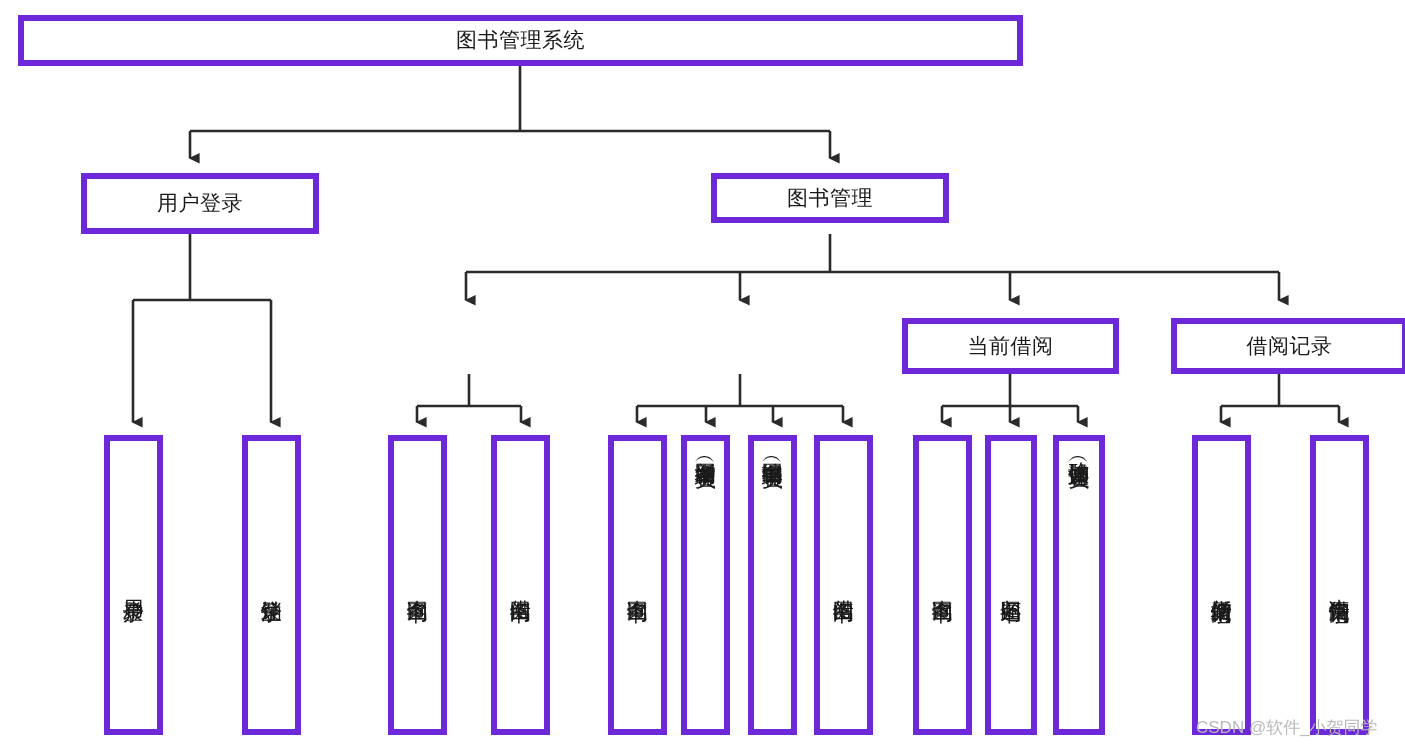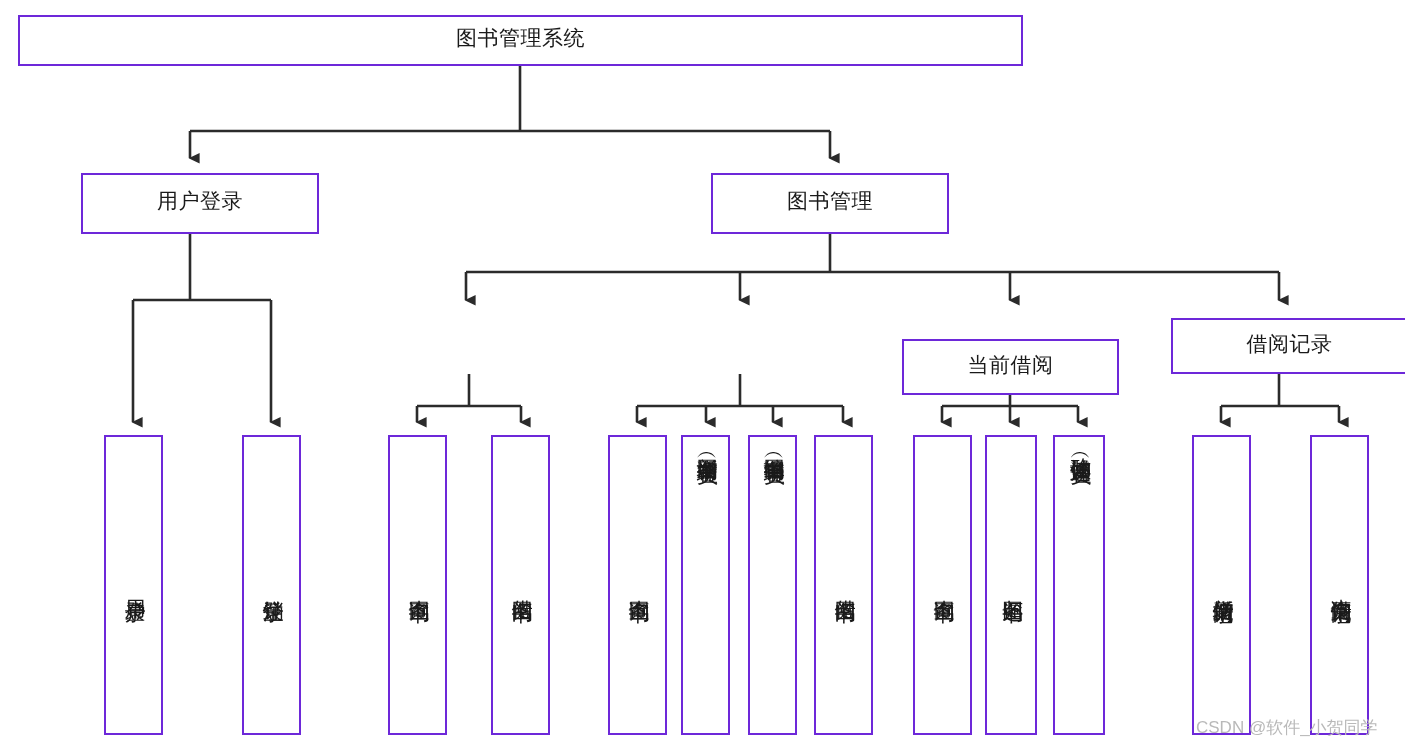--- a/index.html
+++ b/index.html
@@ -21,26 +21,25 @@
     position: absolute;
     left: 0;
     top: 0;
     width: 1405px;
     height: 747px;
   }
   .node {
     position: absolute;
     box-sizing: border-box;
     background: #ffffff;
-    border: 2px solid #6d28d9;
+    border: 6px solid #6d28d9;
     display: flex;
     align-items: center;
     justify-content: center;
     z-index: 3;
-    font-family: Liberation Mono, monospace;
   }
   .node .label {
     color: #1a1a1a;
     font-size: 21px;
     line-height: 1.18;
     letter-spacing: 0.5px;
     white-space: nowrap;
     text-align: center;
   }
   
@@ -130,27 +129,27 @@
   </svg>
 
   <div class="node" style="left:18px; top:15px; width:1005px; height:51px;">
     <span class="label">图书管理系统</span>
   </div>
 
   <div class="node" style="left:81px; top:173px; width:238px; height:61px;">
     <span class="label">用户登录</span>
   </div>
 
-  <div class="node" style="left:711px; top:173px; width:238px; height:61px;">
+  <div class="node" style="left:711px; top:173px; width:238px; height:50px;">
     <span class="label">图书管理</span>
   </div>
 
 
 
-  <div class="node" style="left:902px; top:318px; width:217px; height:56px;margin-top:21px;">
+  <div class="node" style="left:902px; top:318px; width:217px; height:56px;">
     <span class="label">当前借阅</span>
   </div>
 
   <div class="node" style="left:1171px; top:318px; width:237px; height:56px;">
     <span class="label">借阅记录</span>
   </div>
 
   <div class="node vertical centered" style="left:104px; top:435px; width:59px; height:300px;">
     <span class="label">用户登录</span>
   </div>

